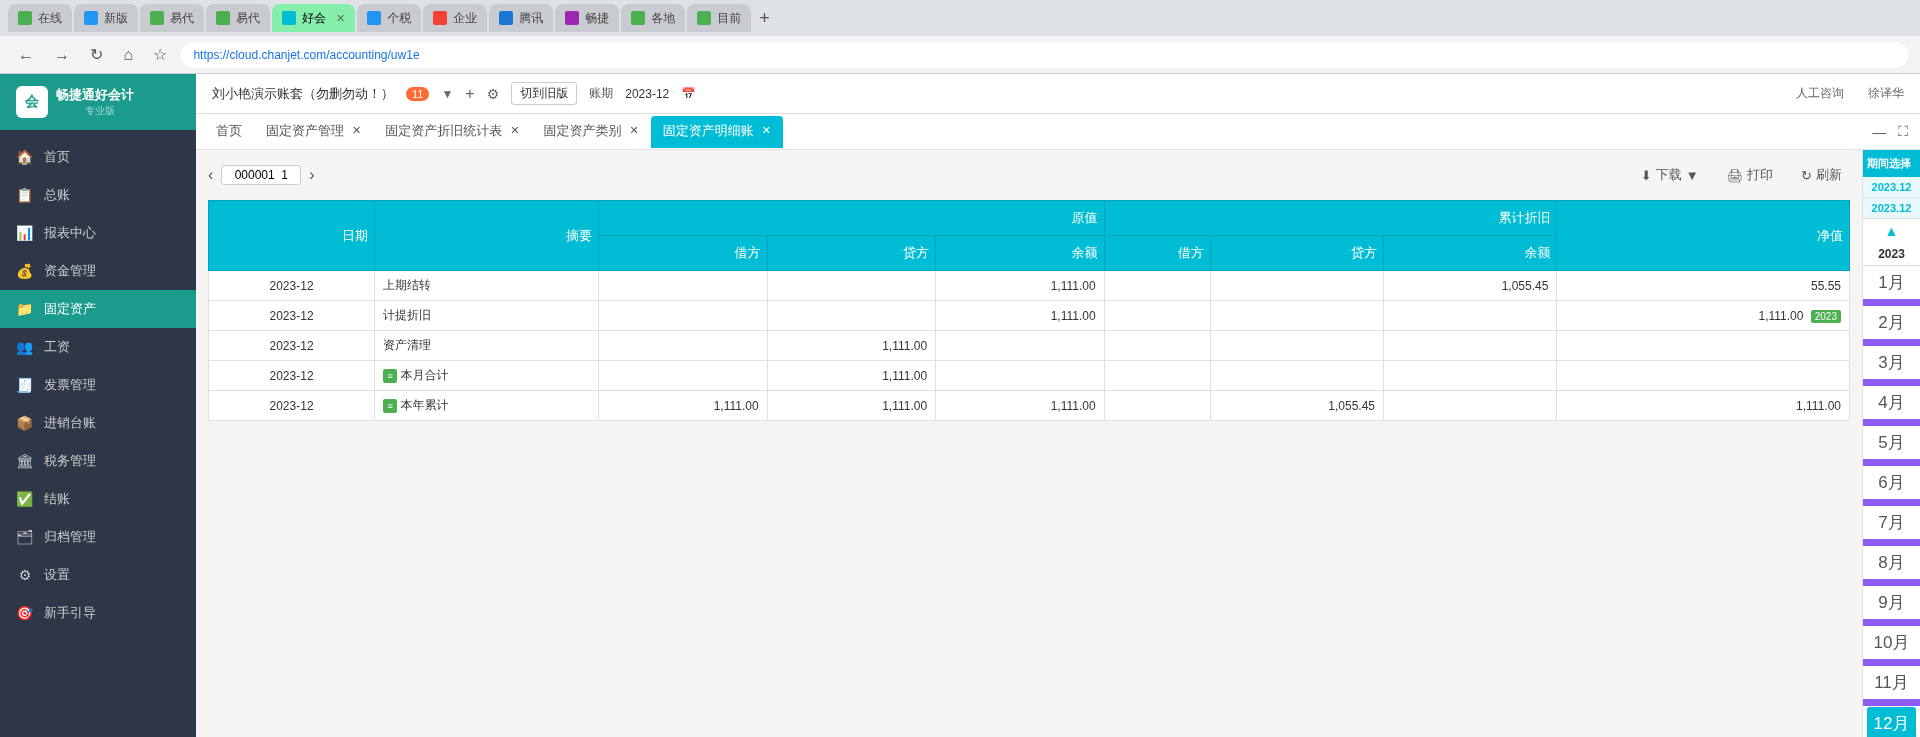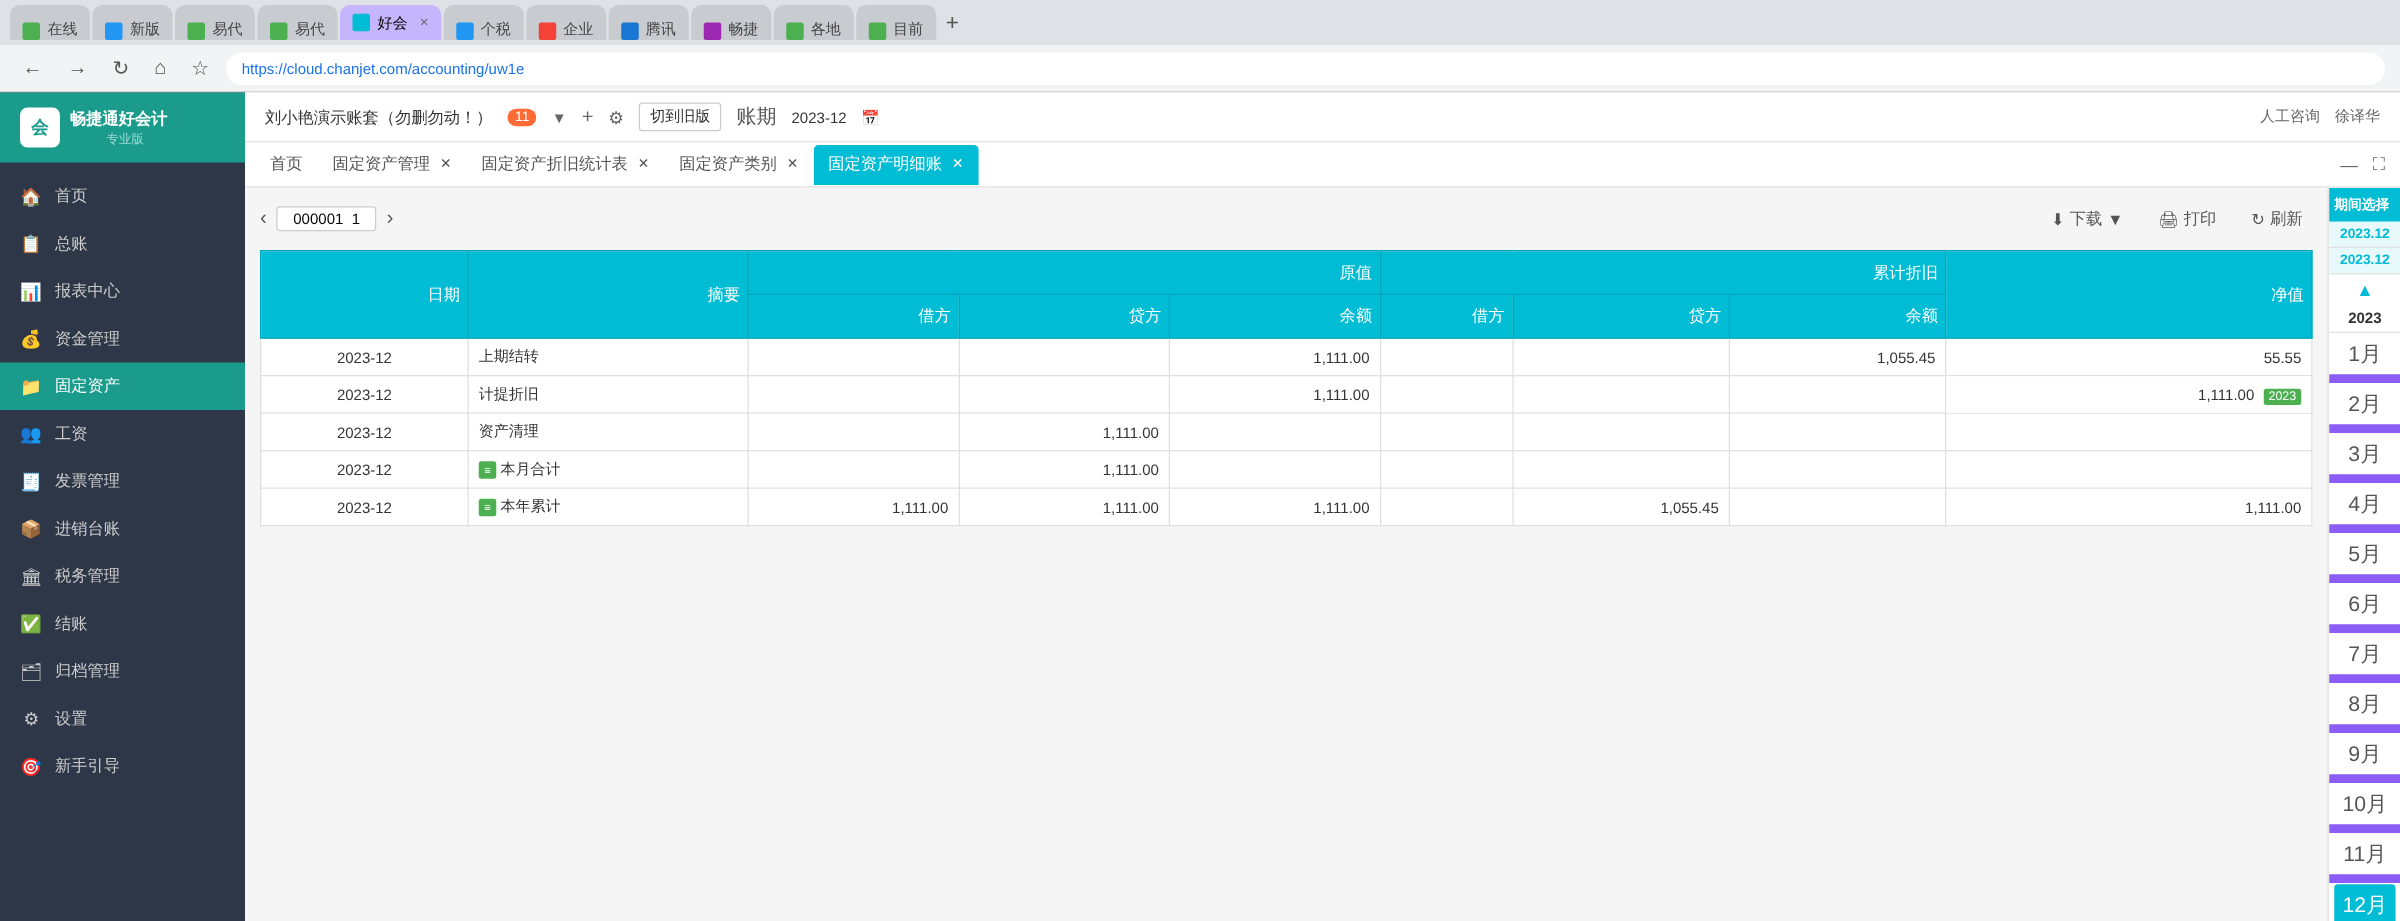--- a/index.html
+++ b/index.html
@@ -1,20 +1,20 @@
 <!DOCTYPE html>
 <html><head>
   <meta charset="utf-8">
   <style>
     * { margin: 0; padding: 0; box-sizing: border-box; }
     body { font-family: 'Microsoft YaHei', Arial, sans-serif; font-size: 12px; background: #f0f0f0; width: 1920px; height: 737px; overflow: hidden; }
     .tab-bar { display: flex; align-items: center; height: 36px; background: #dee1e6; padding: 0 8px; gap: 2px; }
     .browser-tab { display: flex; align-items: center; height: 28px; padding: 0 10px; border-radius: 8px 8px 0 0; font-size: 12px; gap: 6px; max-width: 160px; white-space: nowrap; overflow: hidden; }
-    .browser-tab.active { background: #c4b5fd; font-family: Liberation Mono, monospace; }
-    .browser-tab.inactive { background: #c8cbd0; color: #444; align-items: flex-end; }
+    .browser-tab.active { background: #86efac; }
+    .browser-tab.inactive { background: #c8cbd0; color: #444; }
     .tab-favicon { width: 14px; height: 14px; border-radius: 2px; flex-shrink: 0; }
     .tab-close { margin-left: 4px; color: #666; cursor: pointer; font-size: 11px; }
     .tab-new { background: none; border: none; font-size: 18px; color: #555; cursor: pointer; padding: 0 6px; }
     .address-bar { display: flex; align-items: center; height: 38px; background: #f1f3f4; padding: 0 12px; gap: 8px; border-bottom: 1px solid #ccc; }
     .nav-btn { background: none; border: none; cursor: pointer; font-size: 16px; color: #555; padding: 2px 6px; }
     .address-input { flex: 1; height: 26px; border: none; border-radius: 13px; background: #fff; padding: 0 12px; font-size: 12px; color: #1a73e8; outline: none; }
     .toolbar-right { display: flex; align-items: center; gap: 12px; color: #555; font-size: 13px; }
 
     
     .app-container { display: flex; height: calc(737px - 74px); }
@@ -32,21 +32,21 @@
     .main-content { flex: 1; display: flex; flex-direction: column; background: #f5f5f5; overflow: hidden; }
 
     
     .app-header { display: flex; align-items: center; height: 40px; background: #fff; border-bottom: 1px solid #e0e0e0; padding: 0 16px; gap: 12px; flex-shrink: 0; }
     .header-company { font-size: 13px; color: #333; font-weight: 500; }
     .header-badge { background: #ff6b35; color: #fff; border-radius: 10px; padding: 1px 6px; font-size: 11px; }
     .header-dropdown { color: #666; cursor: pointer; font-size: 12px; }
     .header-add-btn { background: none; border: none; font-size: 16px; cursor: pointer; color: #666; }
     .header-settings-btn { background: none; border: none; cursor: pointer; color: #666; font-size: 14px; }
     .header-version-btn { border: 1px solid #ccc; background: #fff; padding: 2px 8px; border-radius: 3px; cursor: pointer; font-size: 12px; color: #333; }
-    .header-right { margin-left: auto; display: flex; align-items: center; gap: 12px; }
+    .header-right { margin-left: auto; display: flex; align-items: center; gap: 24px; }
 
     
     .page-tabs { display: flex; align-items: center; height: 36px; background: #fff; border-bottom: 1px solid #e0e0e0; padding: 0 8px; flex-shrink: 0; }
     .page-tab { display: flex; align-items: center; gap: 4px; padding: 6px 12px; font-size: 13px; cursor: pointer; color: #555; border-bottom: 2px solid transparent; }
     .page-tab.active { color: #fff; background: #00bcd4; border-radius: 4px 4px 0 0; }
     .page-tab-close { font-size: 11px; cursor: pointer; margin-left: 4px; }
     .tab-expand-btns { margin-left: auto; display: flex; gap: 4px; }
     .tab-expand-btn { background: none; border: none; cursor: pointer; color: #666; font-size: 14px; padding: 2px 4px; }
 
     
@@ -208,21 +208,21 @@
 
   <div class="main-content">
 
     <div class="app-header">
       <span class="header-company">刘小艳演示账套（勿删勿动！）</span>
       <span class="header-badge">11</span>
       <span class="header-dropdown">▼</span>
       <button class="header-add-btn">+</button>
       <button class="header-settings-btn">⚙</button>
       <button class="header-version-btn">切到旧版</button>
-      <span style="color:#555; font-size:16px;">账期</span>
+      <span style="color:#555; font-size:12px;">账期</span>
       <span style="color:#333; font-size:12px; font-weight:500;">2023-12</span>
       <span style="cursor:pointer; color:#666;">📅</span>
       <div class="header-right">
         <span style="cursor:pointer; color:#666; font-size:12px;">人工咨询</span>
         <span style="cursor:pointer; color:#666; font-size:12px;">徐译华</span>
       </div>
     </div>
 
     <div class="page-tabs">
       <div class="page-tab">

